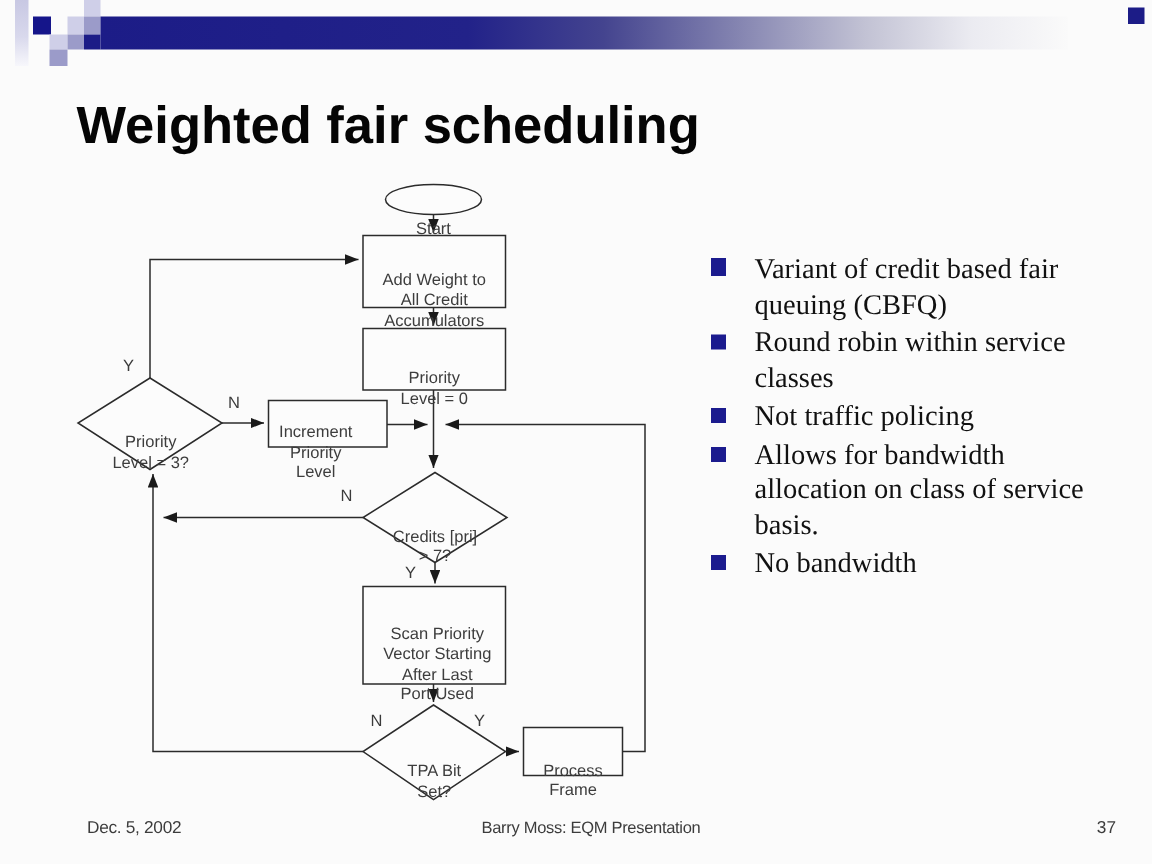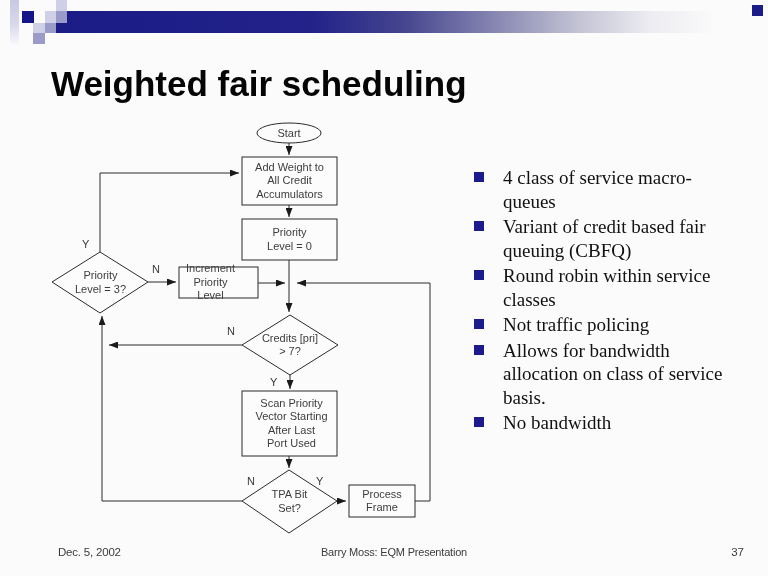--- a/index.html
+++ b/index.html
@@ -33,21 +33,21 @@
       margin:0;padding:0;}
   .bullets li{position:relative;padding-left:29px;margin-bottom:2px;
       font-family:"Liberation Serif",serif;font-size:19px;line-height:23.5px;
       color:#111;white-space:pre-line;}
   .blt{position:absolute;left:0;top:6px;width:10px;height:10px;background:#1b1b8e;}
 
   
   .fc-svg{position:absolute;left:0;top:0;width:768px;height:576px;}
   .node-text{position:absolute;display:flex;align-items:center;justify-content:center;
       text-align:center;font-size:11px;line-height:13.5px;color:#3d3d3d;
-      white-space:pre-line;}
+      white-space:pre-line;margin-top:20px;}
   .yn{position:absolute;font-size:11px;color:#3a3a3a;}
 
   
   .footer-date{position:absolute;left:48px;top:546px;font-size:11.5px;color:#3c3c3c;
       letter-spacing:-0.2px;}
   .footer-center{position:absolute;left:0;top:546px;width:768px;text-align:center;
       font-size:11px;color:#3c3c3c;letter-spacing:-0.2px;}
   .footer-page{position:absolute;right:34px;top:546px;font-size:11.5px;color:#3c3c3c;}
 </style>
 </head>
@@ -124,22 +124,21 @@
 Set?</div>
 
   <span class="yn" style="left:72px;top:238px;">Y</span>
   <span class="yn" style="left:142px;top:263px;">N</span>
   <span class="yn" style="left:217px;top:325px;">N</span>
   <span class="yn" style="left:260px;top:376px;">Y</span>
   <span class="yn" style="left:237px;top:475px;">N</span>
   <span class="yn" style="left:306px;top:475px;">Y</span>
 
   <ul class="bullets">
-    <li><span class="blt"></span><span>4 class of service macro-
-queues</span></li>
+    <li><span class="blt"></span></li>
     <li><span class="blt"></span><span>Variant of credit based fair
 queuing (CBFQ)</span></li>
     <li><span class="blt"></span><span>Round robin within service
 classes</span></li>
     <li><span class="blt"></span><span>Not traffic policing</span></li>
     <li><span class="blt"></span><span>Allows for bandwidth
 allocation on class of service
 basis.</span></li>
     <li><span class="blt"></span><span>No bandwidth</span></li>
   </ul>

